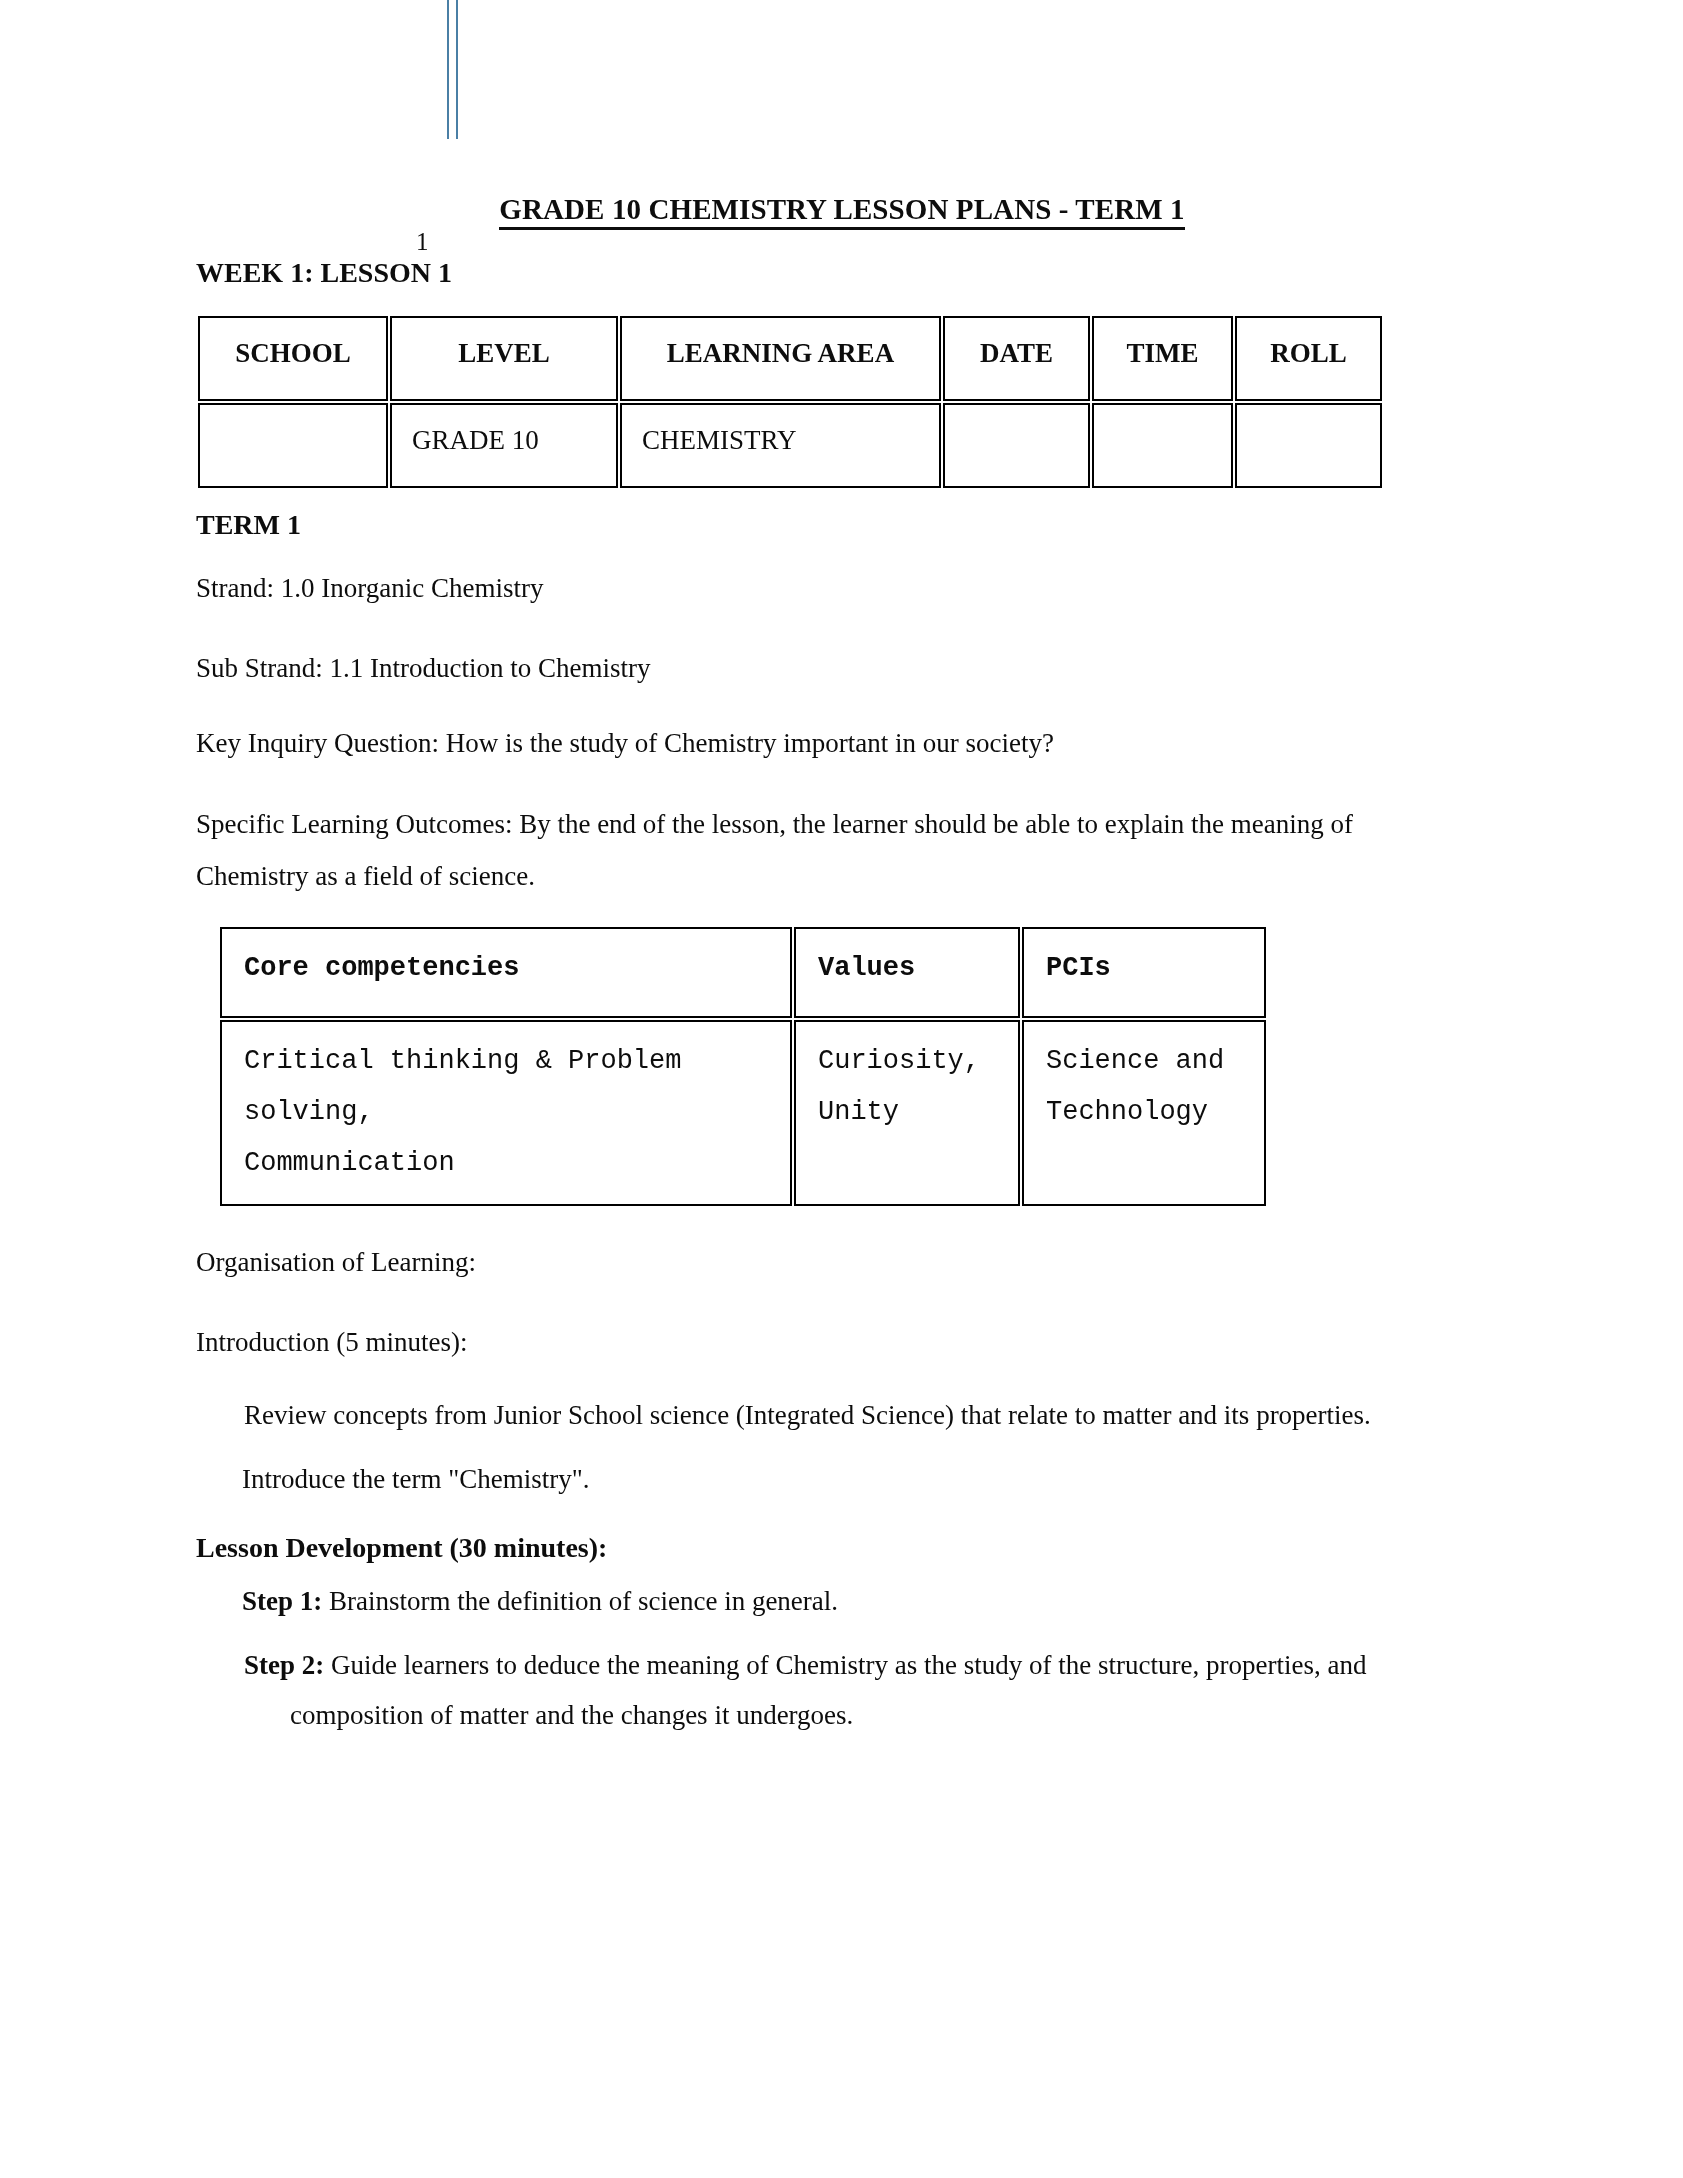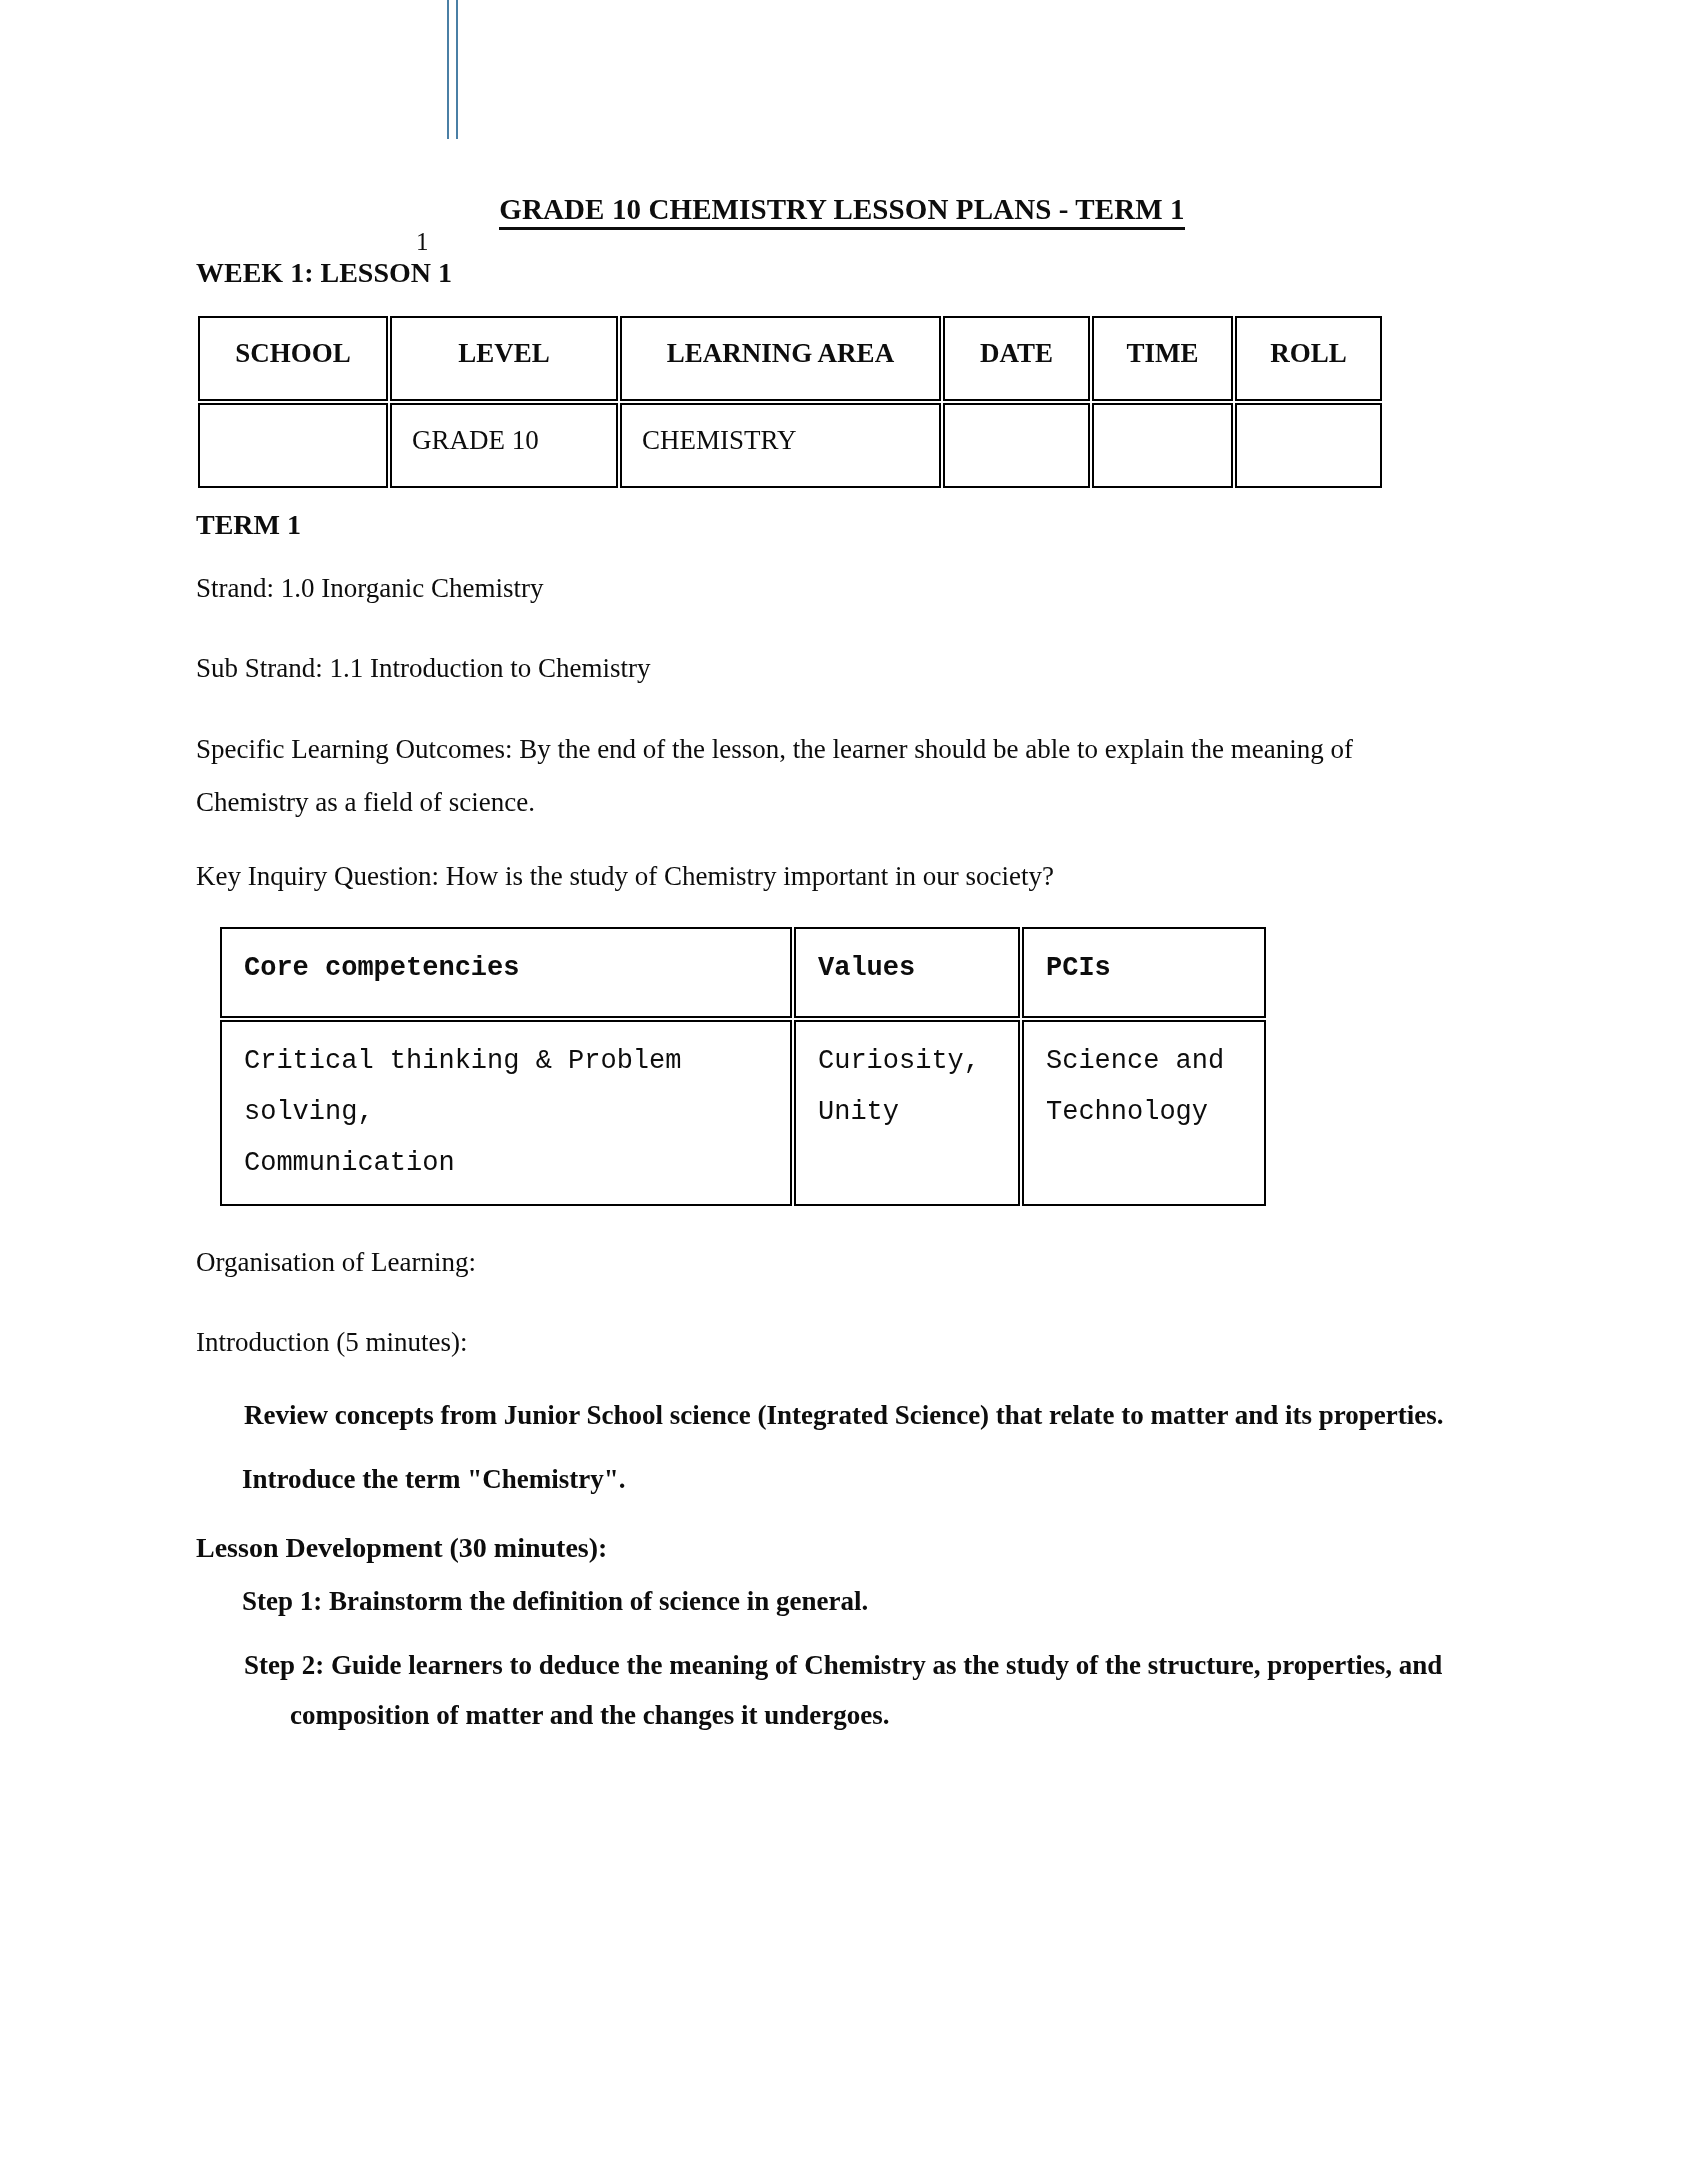--- a/index.html
+++ b/index.html
@@ -74,21 +74,20 @@
 
   .para {
     font-size: 27px;
     line-height: 1.95;
     margin: 0 0 22px 0;
   }
   .para-tight {
     font-size: 27px;
     line-height: 1.45;
     margin: 0 0 4px 16px;
-    font-weight: bold;
   }
 
   .indent1 {
     margin-left: 48px;
     text-indent: -2px;
   }
   .indent-hang {
     margin-left: 48px;
     padding-left: 46px;
     text-indent: -46px;
@@ -162,22 +161,22 @@
         <td></td>
         <td></td>
       </tr>
     </tbody>
       </table>
 
     <div class="h-bold" style="margin-top:16px;margin-bottom:18px">TERM 1</div>
 
     <div class="para">Strand: 1.0 Inorganic Chemistry</div>
     <div class="para" style="margin-top:28px">Sub Strand: 1.1 Introduction to Chemistry</div>
+    <div class="para" style="margin-top:22px">Key Inquiry Question: How is the study of Chemistry important in our society?</div>
     <div class="para" style="margin-top:28px;width:1257px">Specific Learning Outcomes: By the end of the lesson, the learner should be able to explain the meaning of Chemistry as a field of science.</div>
-    <div class="para" style="margin-top:22px">Key Inquiry Question: How is the study of Chemistry important in our society?</div>
 
     <table class="wtable" id="ccv-table">
       <tbody>
           <tr>
         <td class="th-left" style="width:572px;height:91px">Core competencies</td>
         <td class="th-left" style="width:226px;height:91px">Values</td>
         <td class="th-left" style="width:244px;height:91px">PCIs</td>
       </tr>
       <tr>
         <td style="height:147px">

